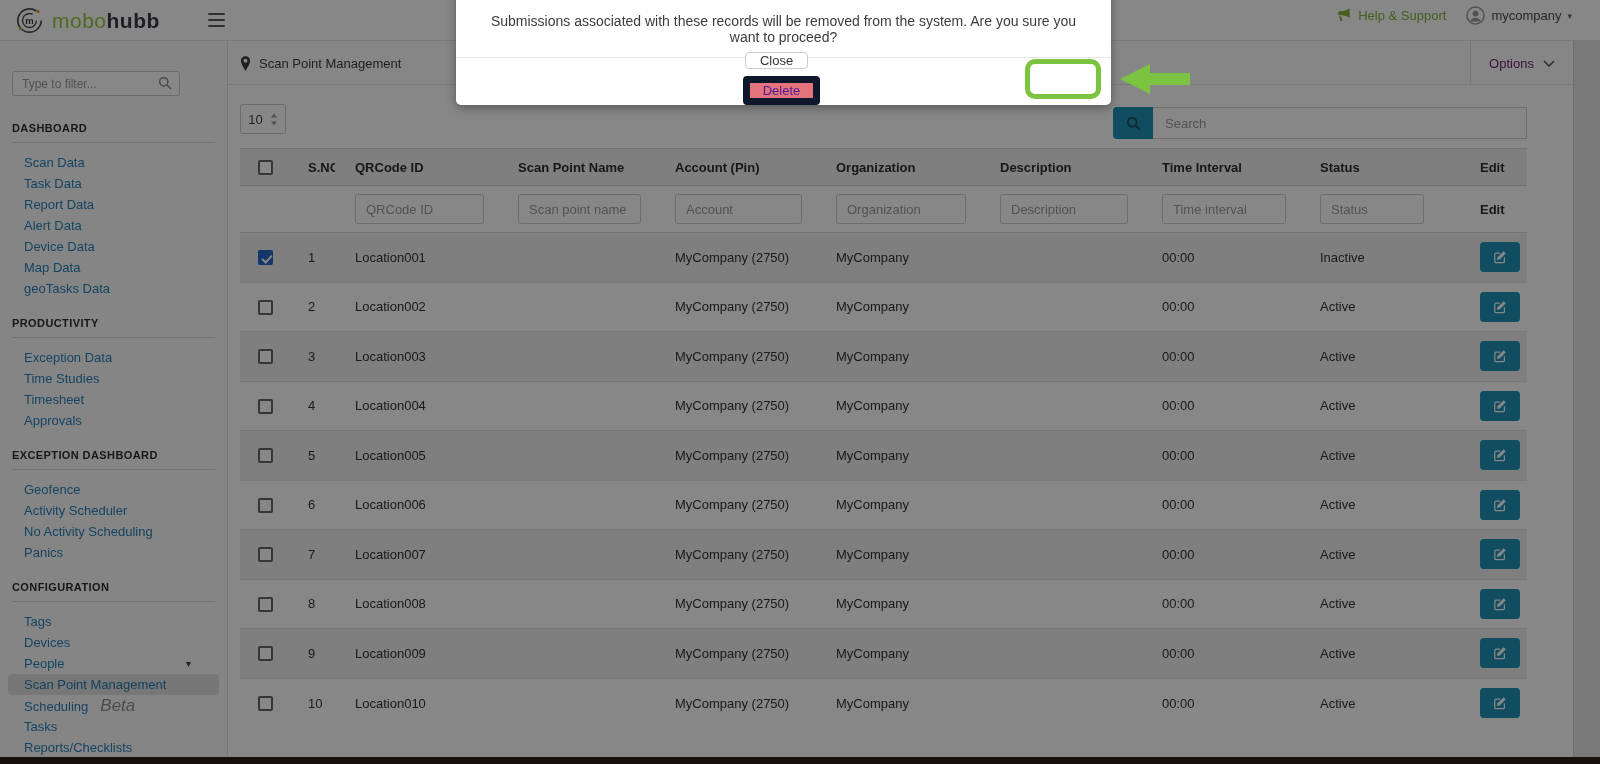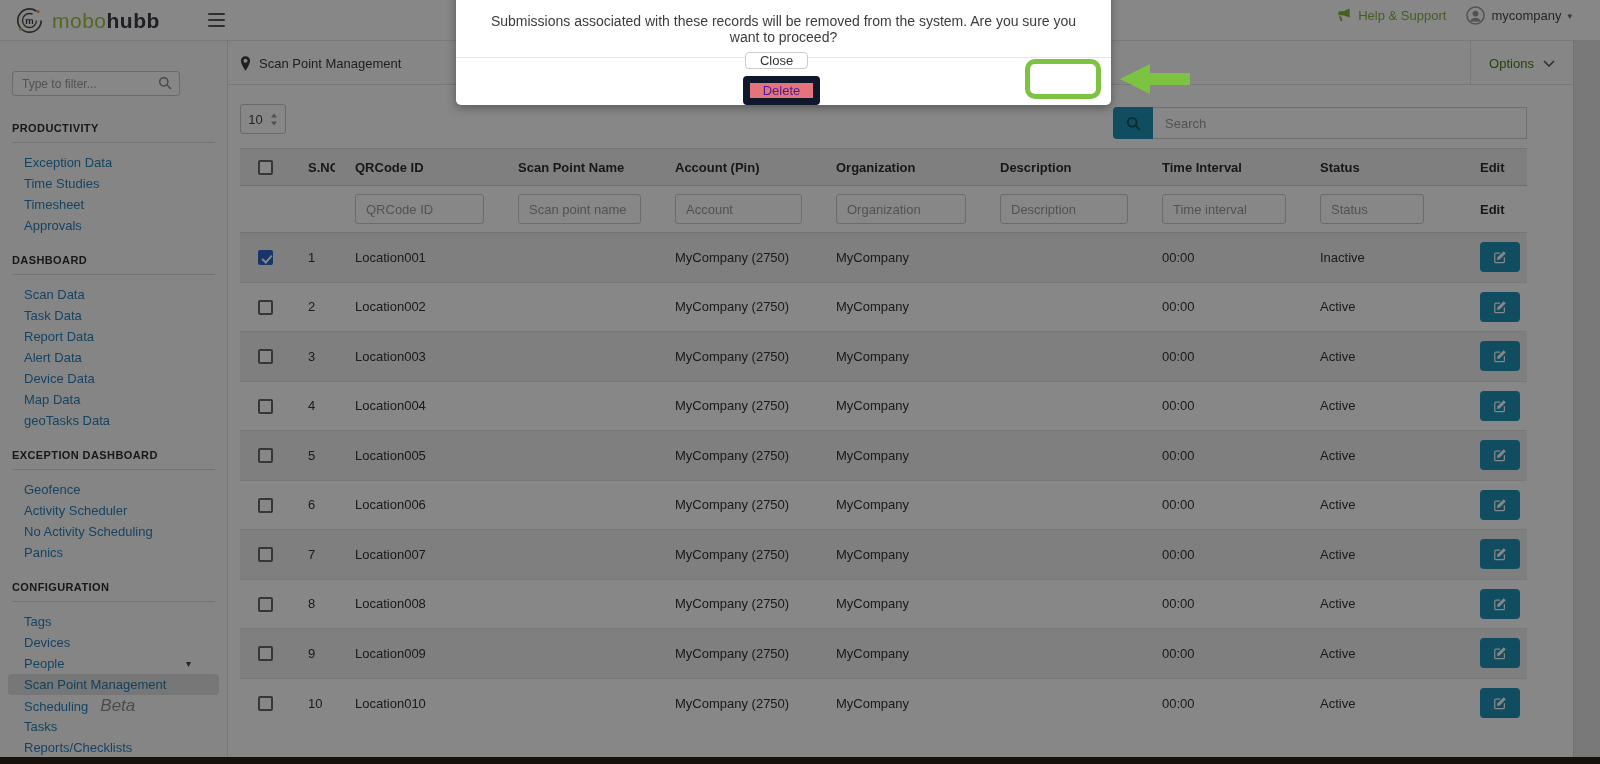--- a/index.html
+++ b/index.html
@@ -42,21 +42,21 @@
   .side-caret { position:absolute; right:36px; top:0; font-size:10px; color:#444; }
 
   
   .main { position:absolute; top:41px; left:228px; width:1345px; bottom:0; background:#fff; z-index:1; }
   .gutter { position:absolute; top:41px; right:0; width:27px; bottom:0; background:#e5e5e5;
     border-left:1px solid #d4d4d4; z-index:1; }
   .page-header { position:relative; height:44px; background:#fdfdfd; border-bottom:1px solid #e3e3e3; }
   .breadcrumb { position:absolute; left:12px; top:0; height:44px; display:flex; align-items:center; gap:8px;
     font-size:13px; color:#3c3c3c; }
   .options-box { position:absolute; right:0; top:0; height:44px; width:103px; border-left:1px solid #e3e3e3;
-    display:flex; align-items:center; justify-content:center; gap:9px; font-size:13px; color:#4d7c0f; cursor:pointer; }
+    display:flex; align-items:center; justify-content:center; gap:9px; font-size:13px; color:#701a75; cursor:pointer; }
   .page-size { position:absolute; left:12px; top:63px; width:46px; height:30px; border:1px solid #c9c9c9;
     border-radius:3px; display:flex; align-items:center; justify-content:center; gap:7px;
     font-size:13px; color:#444; cursor:pointer; background:#fff; }
   .search-group { position:absolute; right:46px; top:66px; display:flex; }
   .search-btn { width:40px; height:32px; background:#2191b8; border:none; border-radius:4px 0 0 4px;
     display:flex; align-items:center; justify-content:center; cursor:pointer; }
   .search-input { width:374px; height:32px; border:1px solid #d0d0d0; border-left:none;
     padding:0 12px; font-size:13px; color:#444; font-family:inherit; }
   .search-input::placeholder { color:#9b9b9b; }
 
@@ -143,81 +143,81 @@
   <div class="side-filter">
     <input type="text" placeholder="Type to filter..." style="">
     <svg class="mag" width="14" height="14" viewBox="0 0 14 14">
       <circle cx="5.8" cy="5.8" r="4.1" fill="none" stroke="#8b8b8b" stroke-width="1.5"></circle>
       <path d="M9 9 L13 13" stroke="#8b8b8b" stroke-width="1.5"></path>
     </svg>
   </div>
   <nav class="side-nav">
 
       <div class="side-section">
+        <div class="side-title">DASHBOARD</div>
+        <div class="side-divider"></div>
+
+          <div class="side-item">
+            <span>Scan Data</span>
+            
+          </div>
+
+          <div class="side-item">
+            <span>Task Data</span>
+            
+          </div>
+
+          <div class="side-item">
+            <span>Report Data</span>
+            
+          </div>
+
+          <div class="side-item">
+            <span>Alert Data</span>
+            
+          </div>
+
+          <div class="side-item">
+            <span>Device Data</span>
+            
+          </div>
+
+          <div class="side-item">
+            <span>Map Data</span>
+            
+          </div>
+
+          <div class="side-item">
+            <span>geoTasks Data</span>
+            
+          </div>
+
+      </div>
+
+      <div class="side-section">
         <div class="side-title">PRODUCTIVITY</div>
         <div class="side-divider"></div>
 
           <div class="side-item">
             <span>Exception Data</span>
             
           </div>
 
           <div class="side-item">
             <span>Time Studies</span>
             
           </div>
 
           <div class="side-item">
             <span>Timesheet</span>
             
           </div>
 
           <div class="side-item">
             <span>Approvals</span>
-            
-          </div>
-
-      </div>
-
-      <div class="side-section">
-        <div class="side-title">DASHBOARD</div>
-        <div class="side-divider"></div>
-
-          <div class="side-item">
-            <span>Scan Data</span>
-            
-          </div>
-
-          <div class="side-item">
-            <span>Task Data</span>
-            
-          </div>
-
-          <div class="side-item">
-            <span>Report Data</span>
-            
-          </div>
-
-          <div class="side-item">
-            <span>Alert Data</span>
-            
-          </div>
-
-          <div class="side-item">
-            <span>Device Data</span>
-            
-          </div>
-
-          <div class="side-item">
-            <span>Map Data</span>
-            
-          </div>
-
-          <div class="side-item">
-            <span>geoTasks Data</span>
             
           </div>
 
       </div>
 
       <div class="side-section">
         <div class="side-title">EXCEPTION DASHBOARD</div>
         <div class="side-divider"></div>
 
           <div class="side-item">

